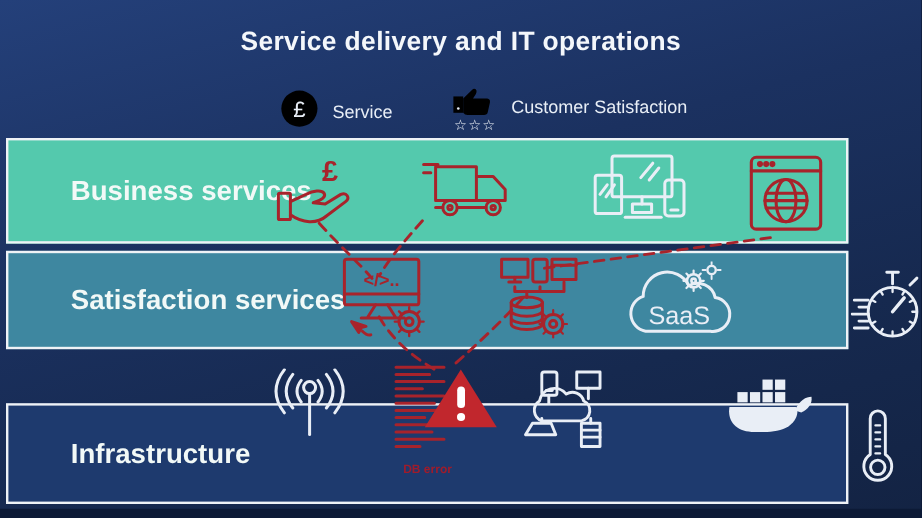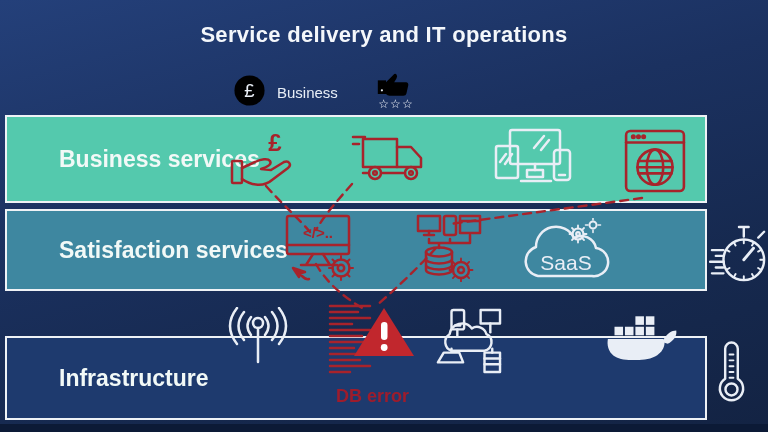--- a/index.html
+++ b/index.html
@@ -19,49 +19,50 @@
   .band-application{top:209px;height:78px;background:#3e87a0;}
   .band-infrastructure{top:297px;height:80px;background:#1e3a6e;margin-top:39px;}
   .band-label{position:absolute;left:52px;top:50%;transform:translateY(-50%);
     font-size:23px;font-weight:700;color:#f2f9f7;white-space:nowrap;}
   .icon{position:absolute;z-index:6;}
   .icon svg{display:block;stroke:currentColor;fill:none;stroke-width:2.5;
     stroke-linecap:round;stroke-linejoin:round;}
   .red{color:#a8232b;}
   .white{color:#e9eef6;}
   .overlay{position:absolute;left:0;top:0;z-index:5;pointer-events:none;}
-  .db-error{position:absolute;left:336px;top:386px;font-size:18px;font-weight:700;color:#9e1c2c;}
+  .db-error{position:absolute;left:336px;top:386px;font-size:10px;font-weight:700;color:#9e1c2c;}
   svg text{stroke:none;fill:currentColor;font-family:"Liberation Sans",sans-serif;}
 </style>
 </head>
 <body>
 
 <div class="stage">
 
   <div class="title">Service delivery and IT operations</div>
 
   <div class="legend-item" style="left:232px;top:73px;">
     <span>
       <svg width="35" height="35" viewBox="0 0 36 36" class="white">
         <circle cx="18" cy="18" r="15.5"></circle>
         <text x="18" y="25" font-size="19" text-anchor="middle">£</text>
       </svg>
     </span>
-    <span class="legend-label">Business</span>
+    <span class="legend-label">Service</span>
   </div>
 
   <div class="legend-item" style="left:376px;top:68px;">
     <span style="display:flex;flex-direction:column;align-items:center;">
       <svg width="40" height="32" viewBox="0 0 44 34" class="white">
         <rect x="2" y="13" width="9" height="15"></rect>
         <circle cx="6.5" cy="24" r="1.2" fill="currentColor"></circle>
         <path d="M11,26 v-11 l8,-8 q2,-2 3.5,-0.5 q1.5,1.5 0,4.5 l-2.5,4 h13 q3,0.5 2.5,3.5 l-2,9 q-0.5,2.5 -3.5,2.5 h-15 q-2.5,0 -4,-2"></path>
       </svg>
       <span class="stars">☆☆☆</span>
     </span>
+    <span class="legend-label">Customer Satisfaction</span>
   </div>
 
 
   <div class="band band-business">
     <div class="band-label">Business services</div>
   </div>
   <div class="band band-application">
     <div class="band-label">Satisfaction services</div>
   </div>
   <div class="band band-infrastructure">

